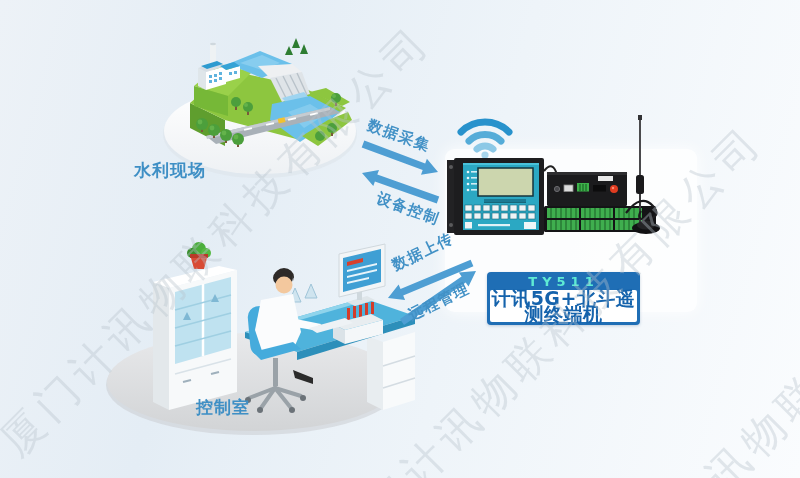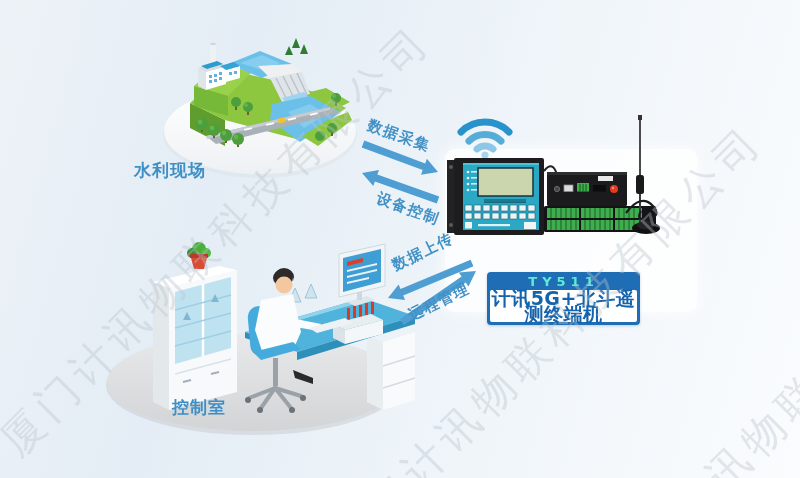--- a/index.html
+++ b/index.html
@@ -242,21 +242,21 @@
           <line x1="180" y1="148" x2="196" y2="168"></line>
       </g>
       <g fill="#6b7278">
           <circle cx="153" cy="160" r="3"></circle>
           <circle cx="208" cy="158" r="3"></circle>
         <circle cx="165" cy="170" r="3"></circle>
           <circle cx="197" cy="170" r="3"></circle>
         </g>
     </g>
   </svg>
-  <div class="scene-label" style="left:172px;top:396px;">控制室</div>
+  <div class="scene-label" style="left:196px;top:396px;">控制室</div>
 
   <div class="card"></div>
 
   <svg class="abs layer2" style="left:453px;top:110px;" width="64" height="48" viewBox="0 0 64 48">
     <g fill="none" stroke-linecap="round" stroke-width="7">
       <path d="M8,22 A34,34 0 0 1 56,22" stroke="#2892cc"></path>
       <path d="M16,31 A23,23 0 0 1 48,31" stroke="#55acd8"></path>
       <path d="M24,39 A12,12 0 0 1 40,39" stroke="#8cc8e6"></path>
     </g>
     <circle cx="32" cy="45" r="3.6" fill="#a9d6ec"></circle>

